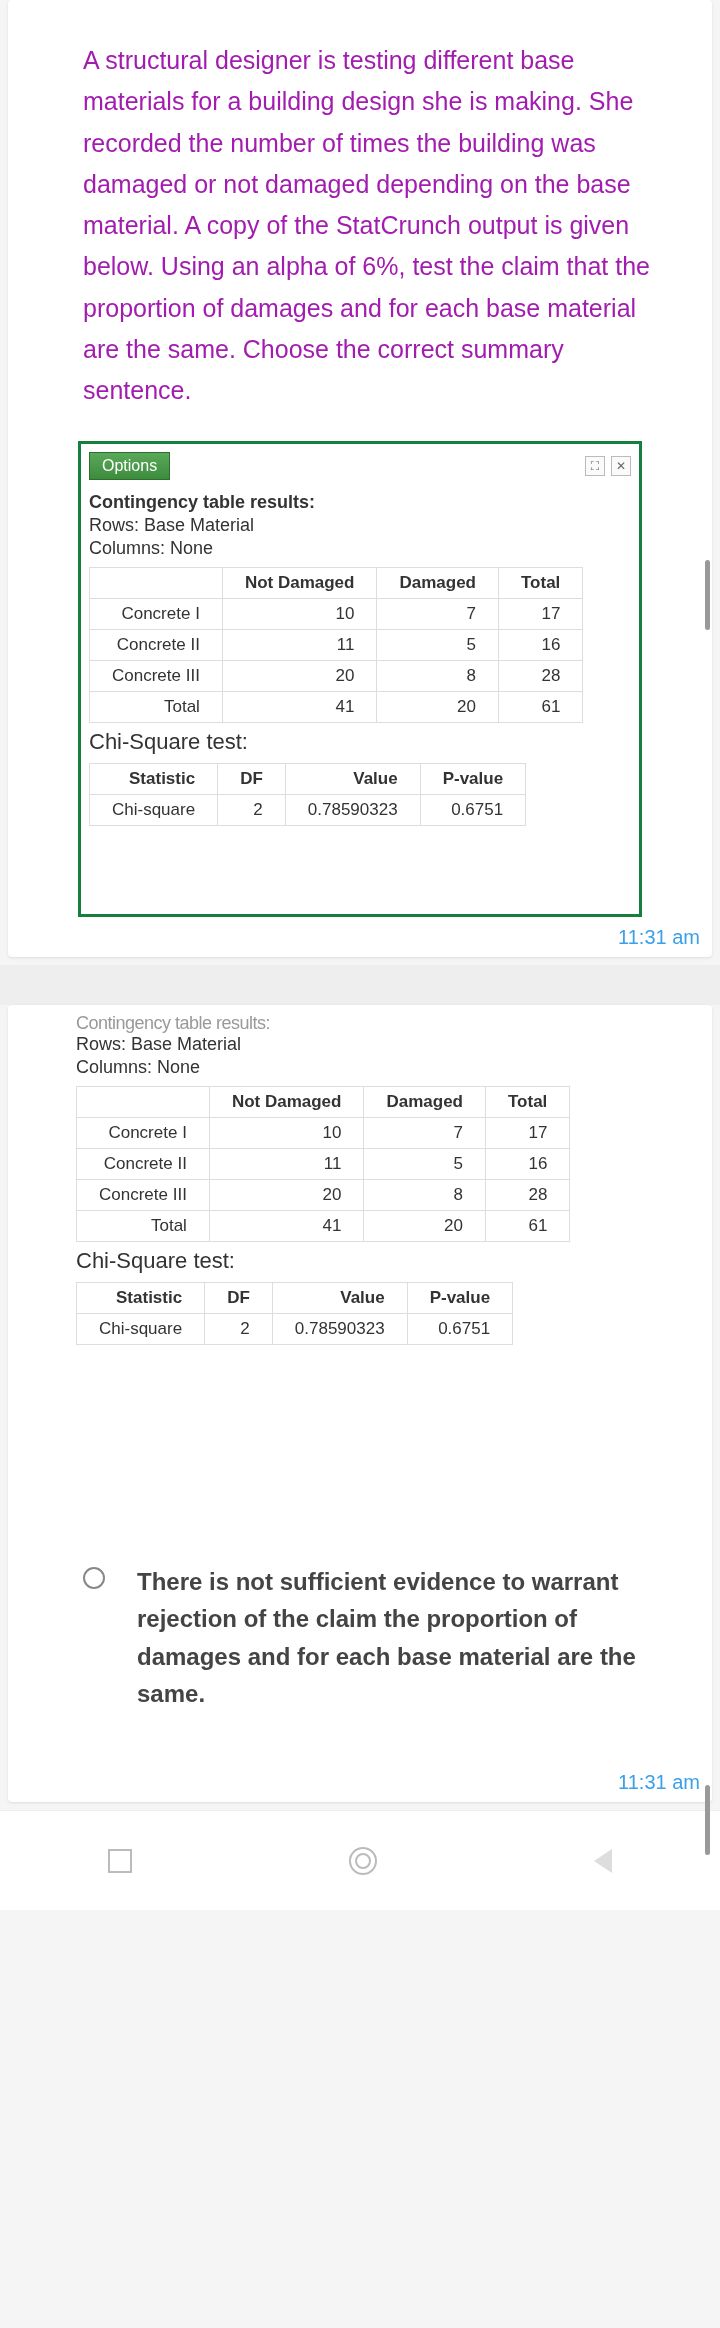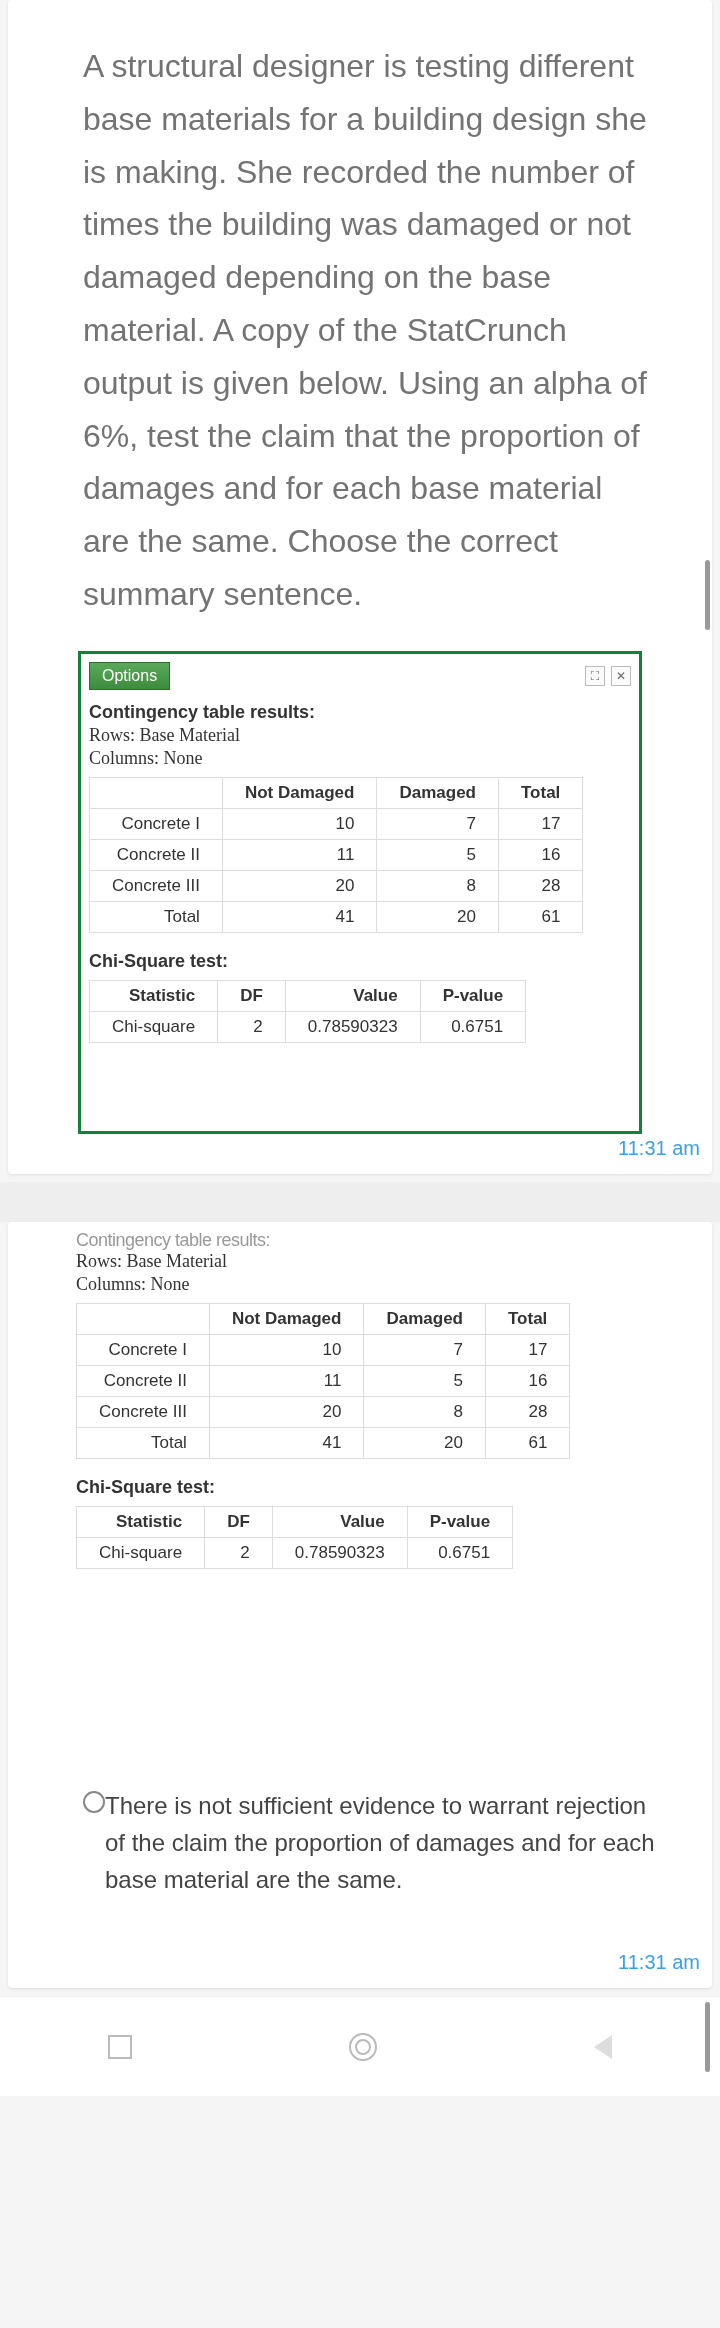--- a/index.html
+++ b/index.html
@@ -11,23 +11,23 @@
   }
   .card {
     background: #fff;
     margin: 0 8px 8px 8px;
     border-radius: 4px;
     box-shadow: 0 1px 3px rgba(0,0,0,0.1);
     position: relative;
   }
   .question-text {
     padding: 40px 55px 30px 75px;
-    font-size: 32px;
+    font-size: 25px;
     line-height: 1.65;
-    color: #737373;
+    color: #a21caf;
   }
   .stat-panel {
     margin: 0 70px 20px 70px;
     border: 3px solid #15803d;
     background: #fff;
     padding: 8px;
   }
   .options-bar {
     display: flex;
     justify-content: space-between;
@@ -60,48 +60,47 @@
     background: #fafafa;
   }
   .result-title {
     font-weight: bold;
     font-size: 18px;
     margin-bottom: 2px;
   }
   .result-sub {
     font-size: 18px;
     margin-bottom: 2px;
-    font-family: Liberation Serif, serif;
   }
   .data-table {
     border-collapse: collapse;
     margin-top: 8px;
     font-size: 17px;
   }
   .data-table th, .data-table td {
     border: 1px solid #ddd;
     padding: 5px 22px;
     text-align: right;
   }
   .data-table th:first-child, .data-table td:first-child {
     text-align: right;
   }
   .data-table th {
     background: #fff;
     font-weight: bold;
   }
   .chi-title {
-    font-weight: bold;
-    font-size: 18px;
-    margin-top: 18px;
+    font-weight: normal;
+    font-size: 22px;
+    margin-top: 6px;
   }
   .timestamp {
     position: absolute;
     right: 12px;
-    bottom: 14px;
+    bottom: 8px;
     color: #3aa0e8;
     font-size: 20px;
   }
   .divider-gap {
     height: 40px;
     background: #eee;
   }
   .stat-panel-open {
     margin: 0 70px 20px 60px;
     border: none;
@@ -111,23 +110,24 @@
     color: #999;
     font-size: 18px;
     letter-spacing: -0.5px;
   }
   .answers {
     padding: 30px 55px 60px 75px;
   }
   .answer-option {
     display: flex;
     align-items: flex-start;
-    gap: 0;
+    gap: 32px;
     margin-bottom: 30px;
     cursor: pointer;
+    font-weight: bold;
   }
   .radio-circle {
     flex-shrink: 0;
     width: 22px;
     height: 22px;
     border: 2px solid #888;
     border-radius: 50%;
     margin-top: 4px;
   }
   .answer-text {

